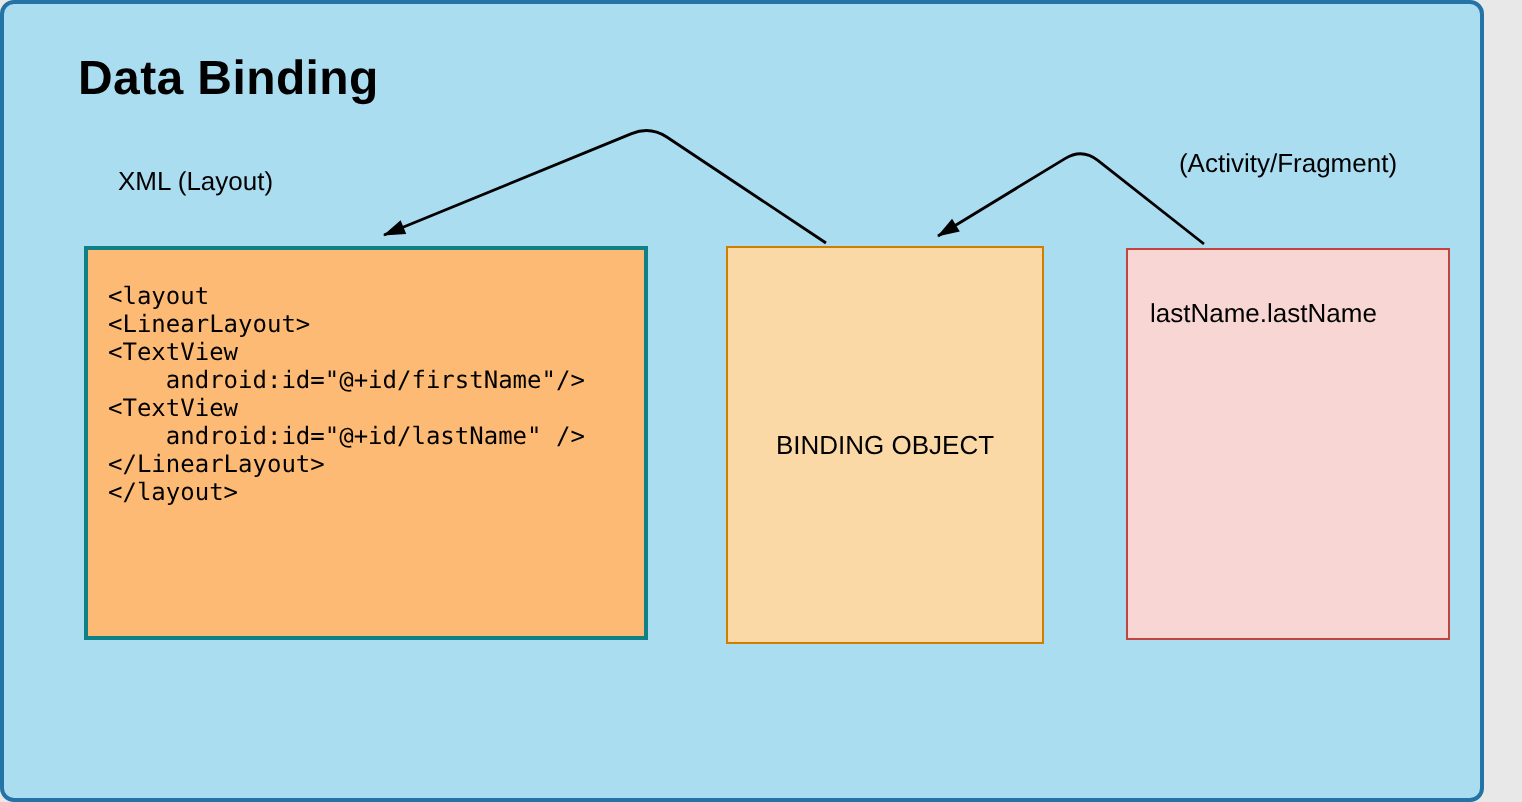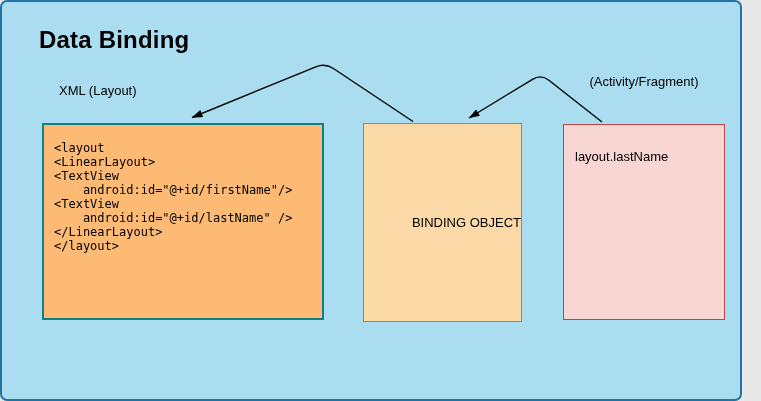--- a/index.html
+++ b/index.html
@@ -28,21 +28,21 @@
   }
   .code {
     padding: 16px 0 0 10px;
     font-family: "DejaVu Sans Mono", monospace;
     font-size: 12px; line-height: 14px;
   }
   .code div { white-space: pre; }
   .box-binding {
     left: 361px; top: 121px; width: 159px; height: 199px;
     background: #fbd9a6; border: 1.5px solid #d17d00;
-    display: flex; align-items: center; justify-content: flex-end;
+    display: flex; align-items: center; justify-content: center;
     font-size: 13px;
   }
   .box-view {
     left: 561px; top: 122px; width: 162px; height: 196px;
     background: #f8d6d3; border: 1.5px solid #c04540;
     padding: 24px 0 0 11px; font-size: 13px;
   }
   .box-view .vitem { margin-bottom: 13px; line-height: 15px; }
   .arrows {
     position: absolute; left: 0; top: 0; width: 761px; height: 401px;
@@ -73,21 +73,21 @@
       <div>&lt;/LinearLayout&gt;</div>
       <div>&lt;/layout&gt;</div>
     </div>
   </div>
 
   <div class="box box-binding">
     <span>BINDING OBJECT</span>
   </div>
 
   <div class="box box-view">
-    <div class="vitem">layout.lastName</div>
+    <div class="vitem">lastName.lastName</div>
   </div>
 
   <svg class="arrows" viewBox="0 0 761 401" xmlns="http://www.w3.org/2000/svg">
     <defs>
       <marker id="arrowhead" markerWidth="12" markerHeight="9" refX="11" refY="4.5" orient="auto" markerUnits="userSpaceOnUse">
         <path d="M0.5,0.8 L11.5,4.5 L0.5,8.2 Z" fill="#000"></path>
       </marker>
     </defs>
     <path d="M 411 119.5 L 331.4 66.5 Q 323 61 313.8 64.8 L 190 115.5" fill="none" stroke="#000" stroke-width="1.4" marker-end="url(#arrowhead)"></path>
     <path d="M 600 120 L 546.9 78.2 Q 539 72 530.5 77.3 L 467 116" fill="none" stroke="#000" stroke-width="1.4" marker-end="url(#arrowhead)"></path>

